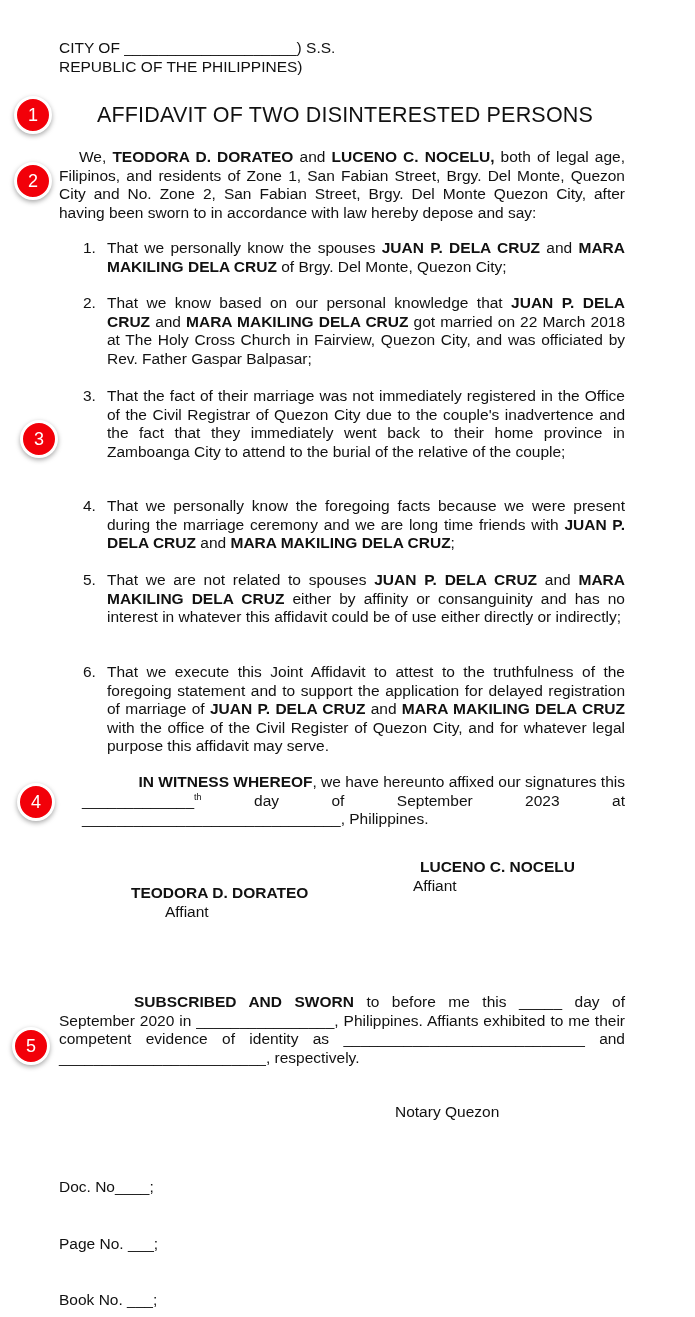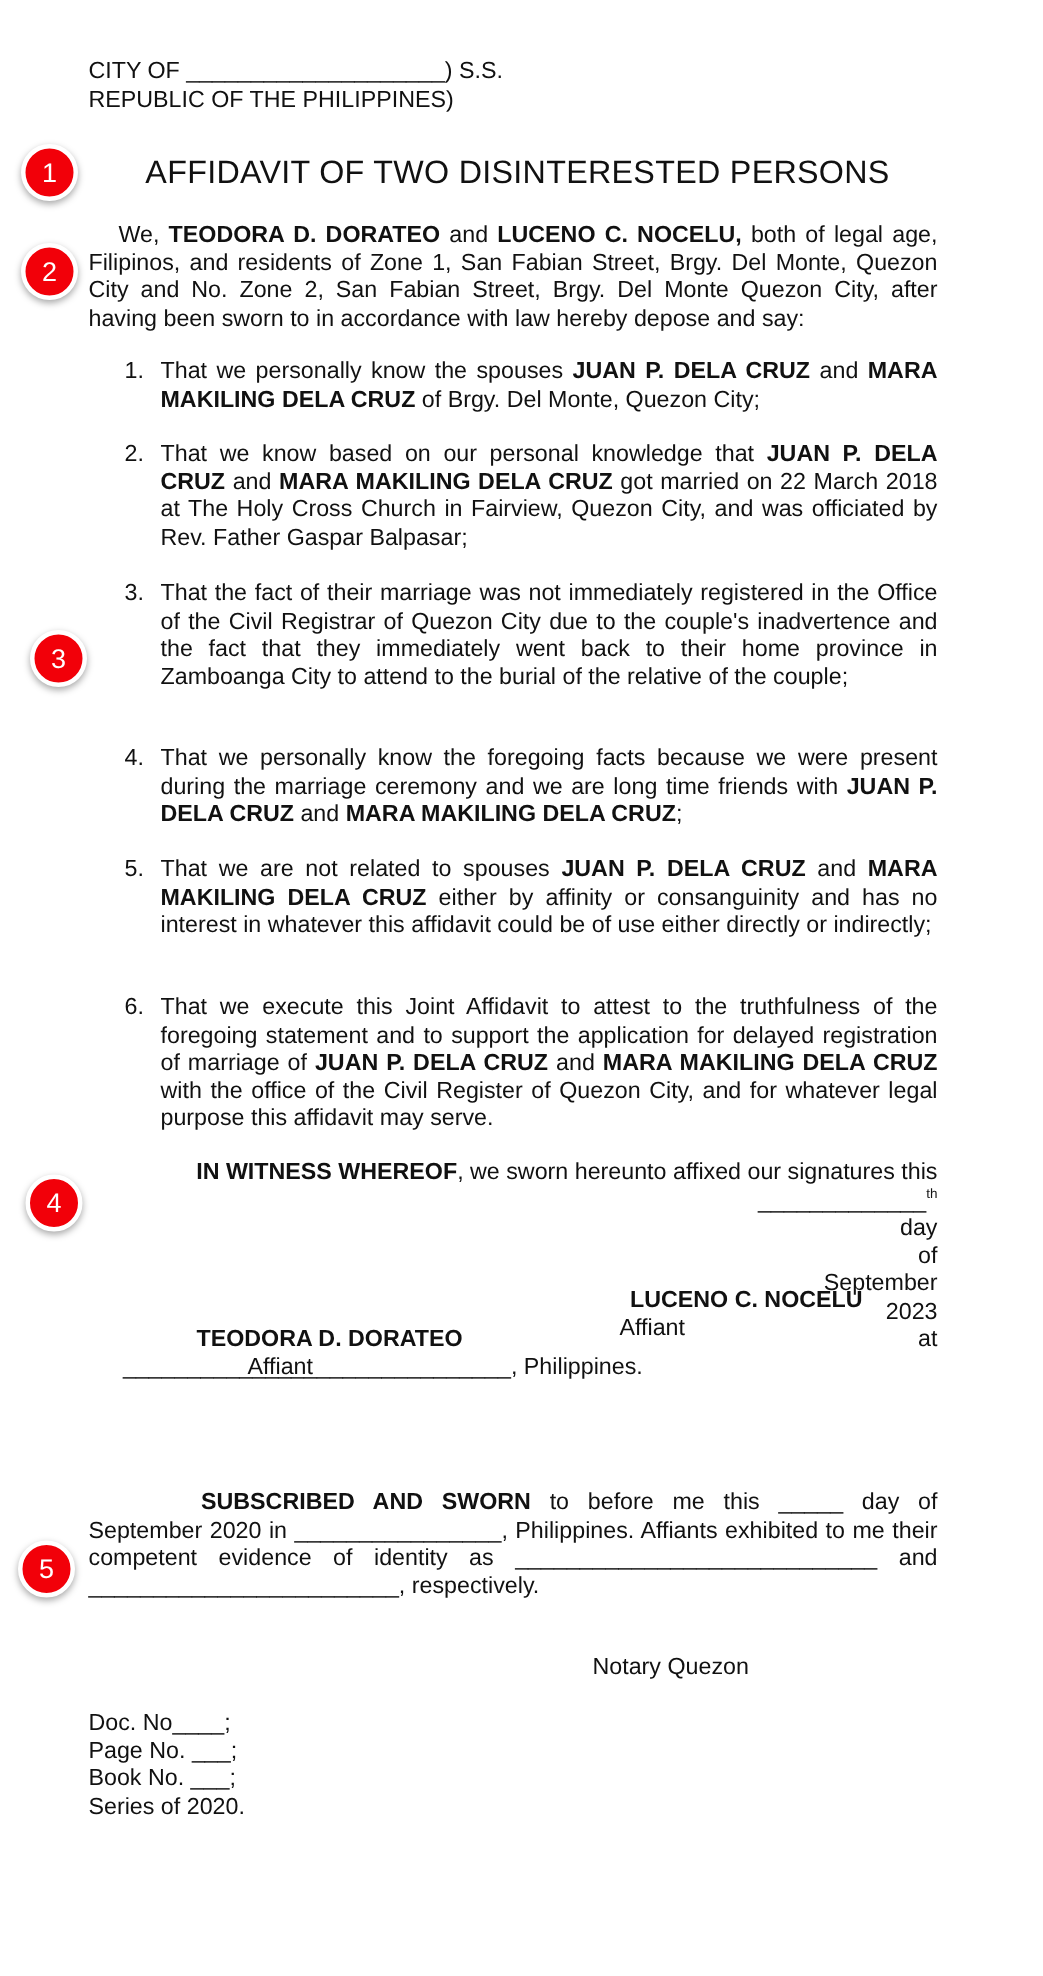--- a/index.html
+++ b/index.html
@@ -18,34 +18,34 @@
   }
   .title span { display: inline-block; margin-left: 0px; }
   .intro { left: 59px; top: 148px; width: 566px; text-align: justify; }
   .intro .indent { display: inline-block; width: 20px; }
   b { font-weight: bold; }
   .list { left: 59px; width: 566px; }
   .item { position: absolute; left: 0; width: 566px; }
   .item .num { position: absolute; left: 24px; top: 0; }
   .item .txt { margin-left: 48px; text-align: justify; text-align-last: left; }
   .witness { left: 82px; top: 773px; width: 543px; text-align: justify; }
-  .witness .line2 { display: flex; justify-content: space-between; align-items: flex-end; flex-direction: column; }
+  .witness .line2 { display: flex; justify-content: space-between; align-items: center; }
   .sup { font-size: 9px; vertical-align: super; line-height: 0; }
   .sig { font-weight: bold; }
   .badge {
     position: absolute; width: 38px; height: 38px; border-radius: 50%;
     background: #f20009; border: 3px solid #ffffff; box-sizing: border-box;
     box-shadow: 0 2px 5px rgba(0,0,0,0.35);
     color: #ffffff; font-size: 18px; line-height: 32px; text-align: center;
     font-family: "Liberation Sans", sans-serif;
   }
   .sworn { left: 59px; top: 993px; width: 566px; text-align: justify; }
   .sworn .indent { display: inline-block; width: 75px; }
   .docinfo { left: 59px; top: 1140px; }
-  .docinfo div { white-space: pre; }
+  .docinfo div { white-space: pre; margin-top: 38px; }
 </style>
 </head>
 <body>
 
 <div class="abs header">
   <div>CITY OF ____________________) S.S.</div>
   <div>REPUBLIC OF THE PHILIPPINES)</div>
 </div>
 
 <div class="abs title">
@@ -75,21 +75,21 @@
     <span class="num">5.</span>
     <div class="txt"><span>That we are not related to spouses </span><b>JUAN P. DELA CRUZ</b><span> and </span><b>MARA MAKILING DELA CRUZ</b><span> either by affinity or consanguinity and has no interest in whatever this affidavit could be of use either directly or indirectly;</span></div>
   </div>
   <div class="item" style="top:663px;">
     <span class="num">6.</span>
     <div class="txt"><span>That we execute this Joint Affidavit to attest to the truthfulness of the foregoing statement and to support the application for delayed registration of marriage of </span><b>JUAN P. DELA CRUZ</b><span> and </span><b>MARA MAKILING DELA CRUZ</b><span> with the office of the Civil Register of Quezon City, and for whatever legal purpose this affidavit may serve.</span></div>
   </div>
 </div>
 
 <div class="abs witness">
-  <div style="text-align:right;"><span style="float:left;width:25px;"></span><b>IN WITNESS WHEREOF</b><span>, we sworn hereunto affixed our signatures this</span></div>
+  <div style="text-align:right;"><span style="float:left;width:25px;"></span><b>IN WITNESS WHEREOF</b><span>, we have hereunto affixed our signatures this</span></div>
   <div class="line2">
     <span><span>_____________</span><span class="sup">th</span></span>
     <span>day</span>
     <span>of</span>
     <span>September</span>
     <span>2023</span>
     <span>at</span>
   </div>
   <div><span>______________________________</span><span>, Philippines.</span></div>
 </div>

